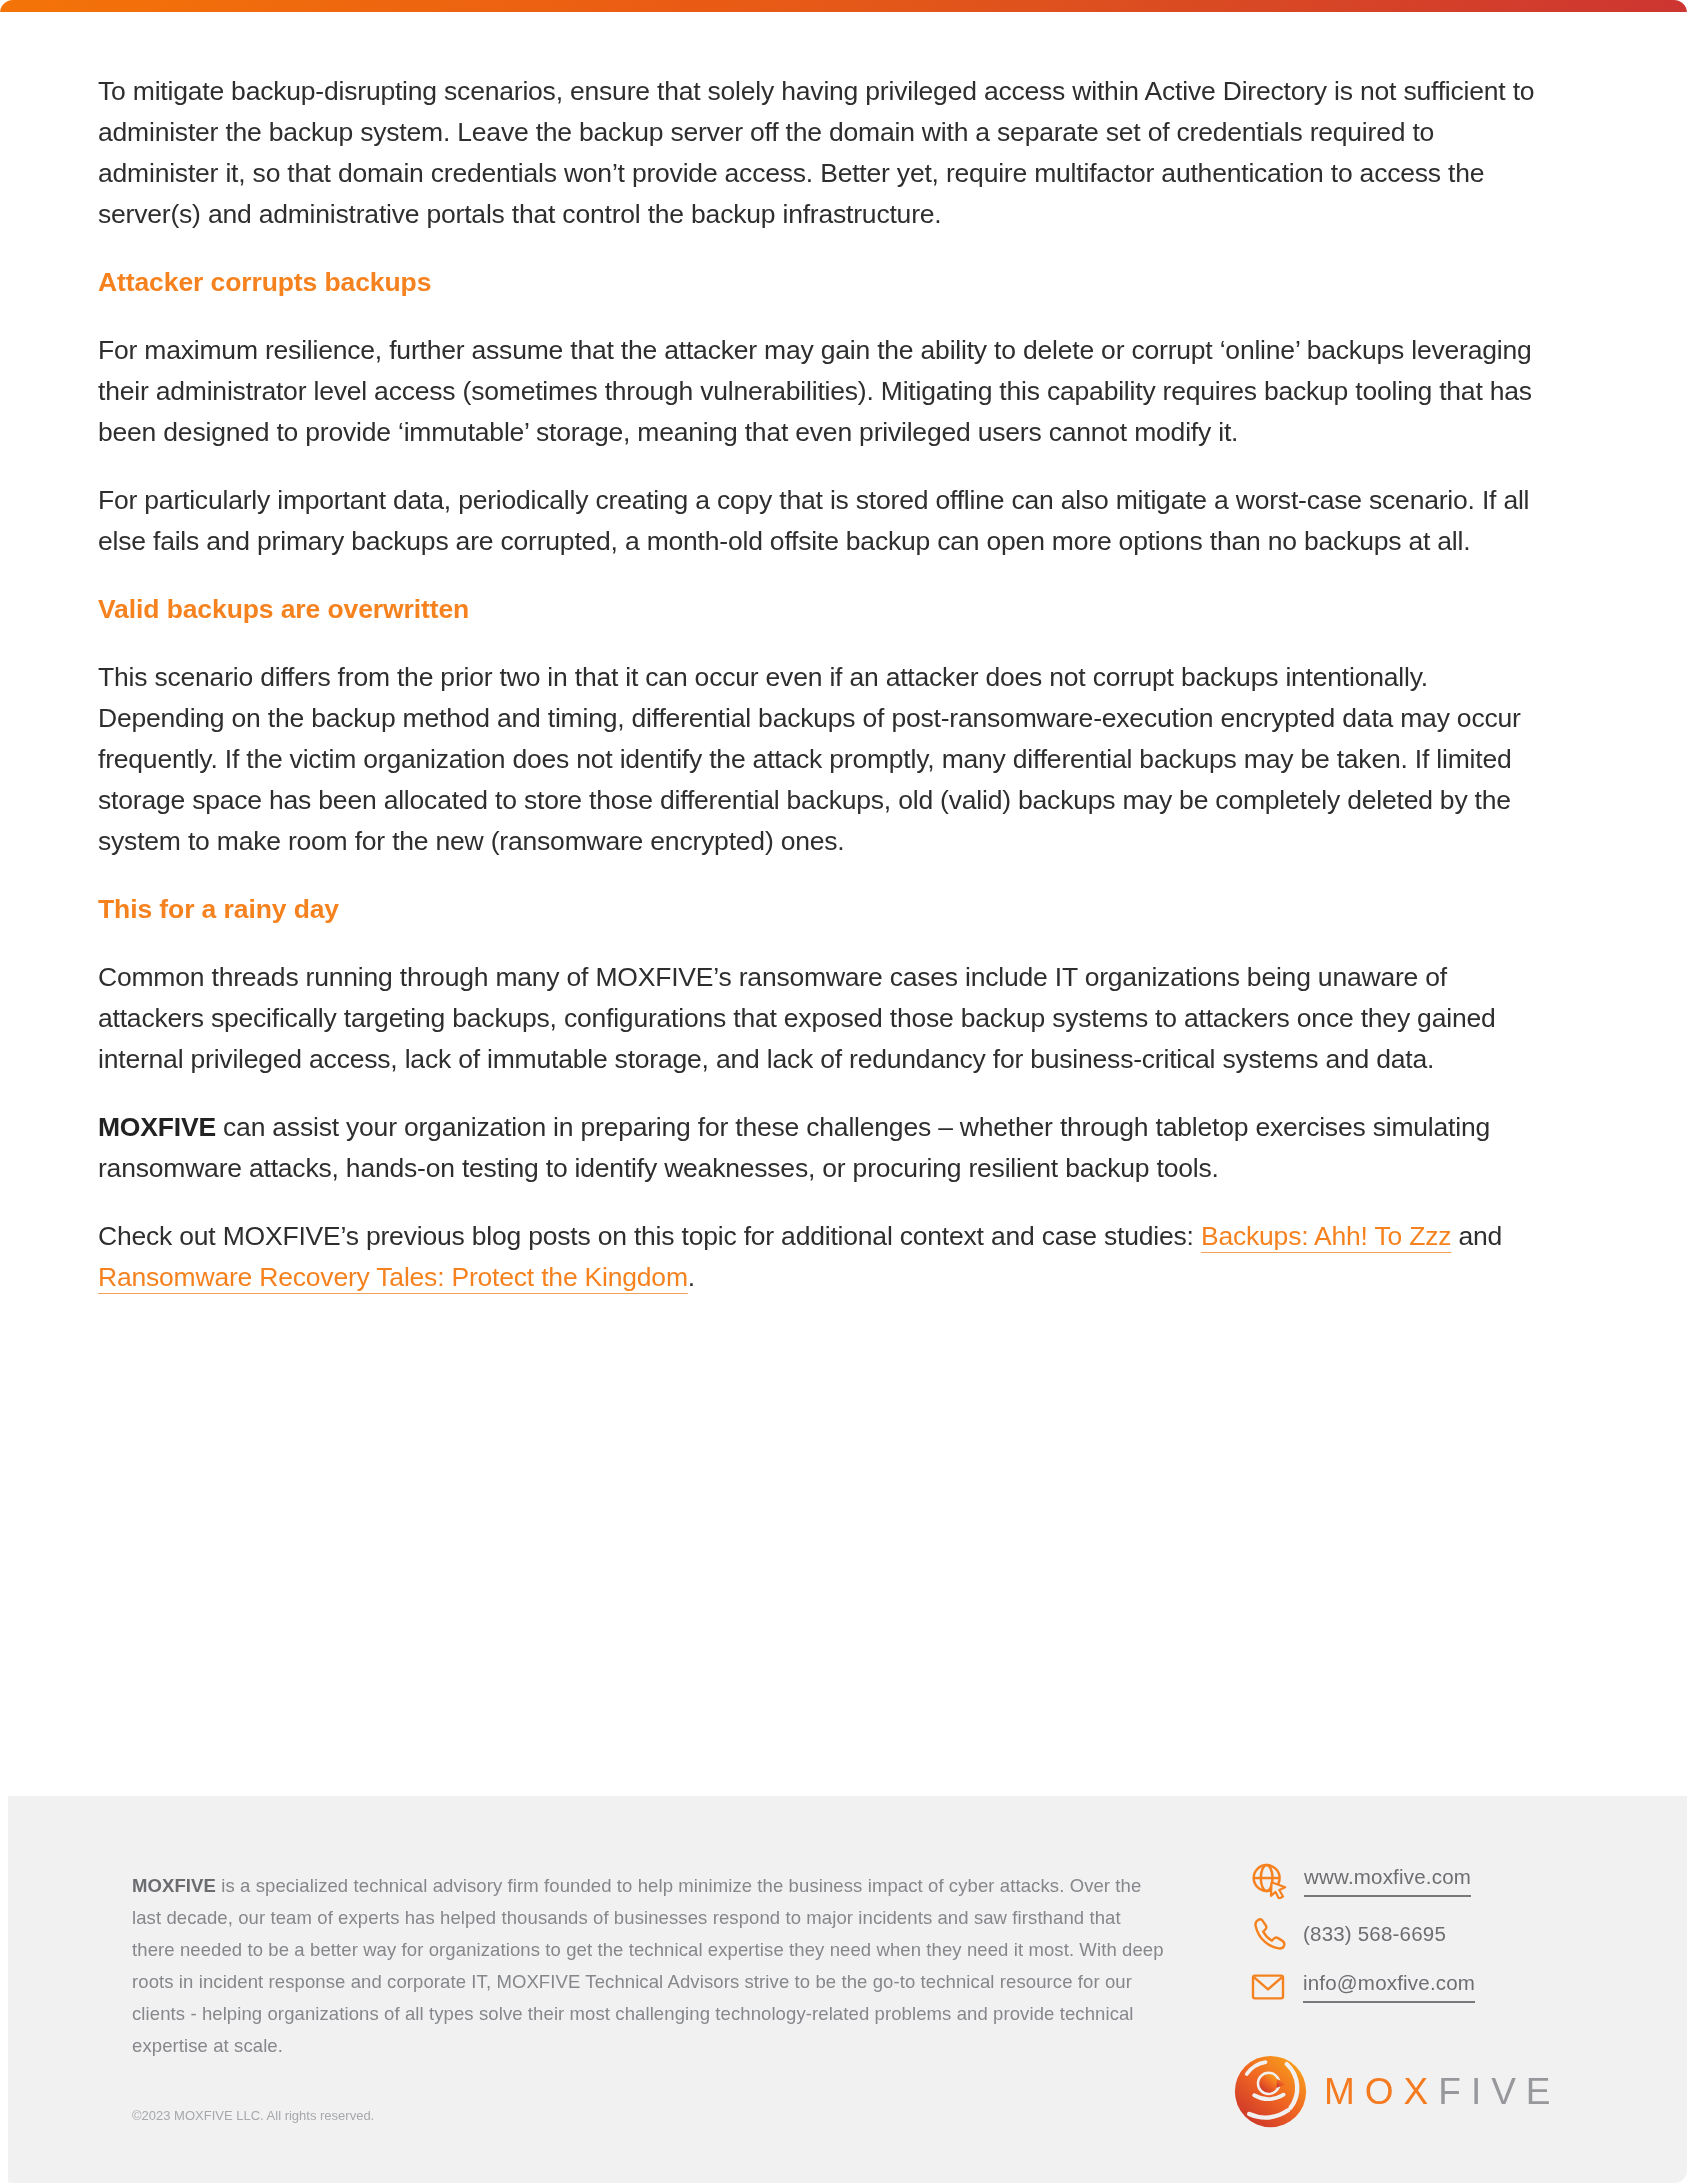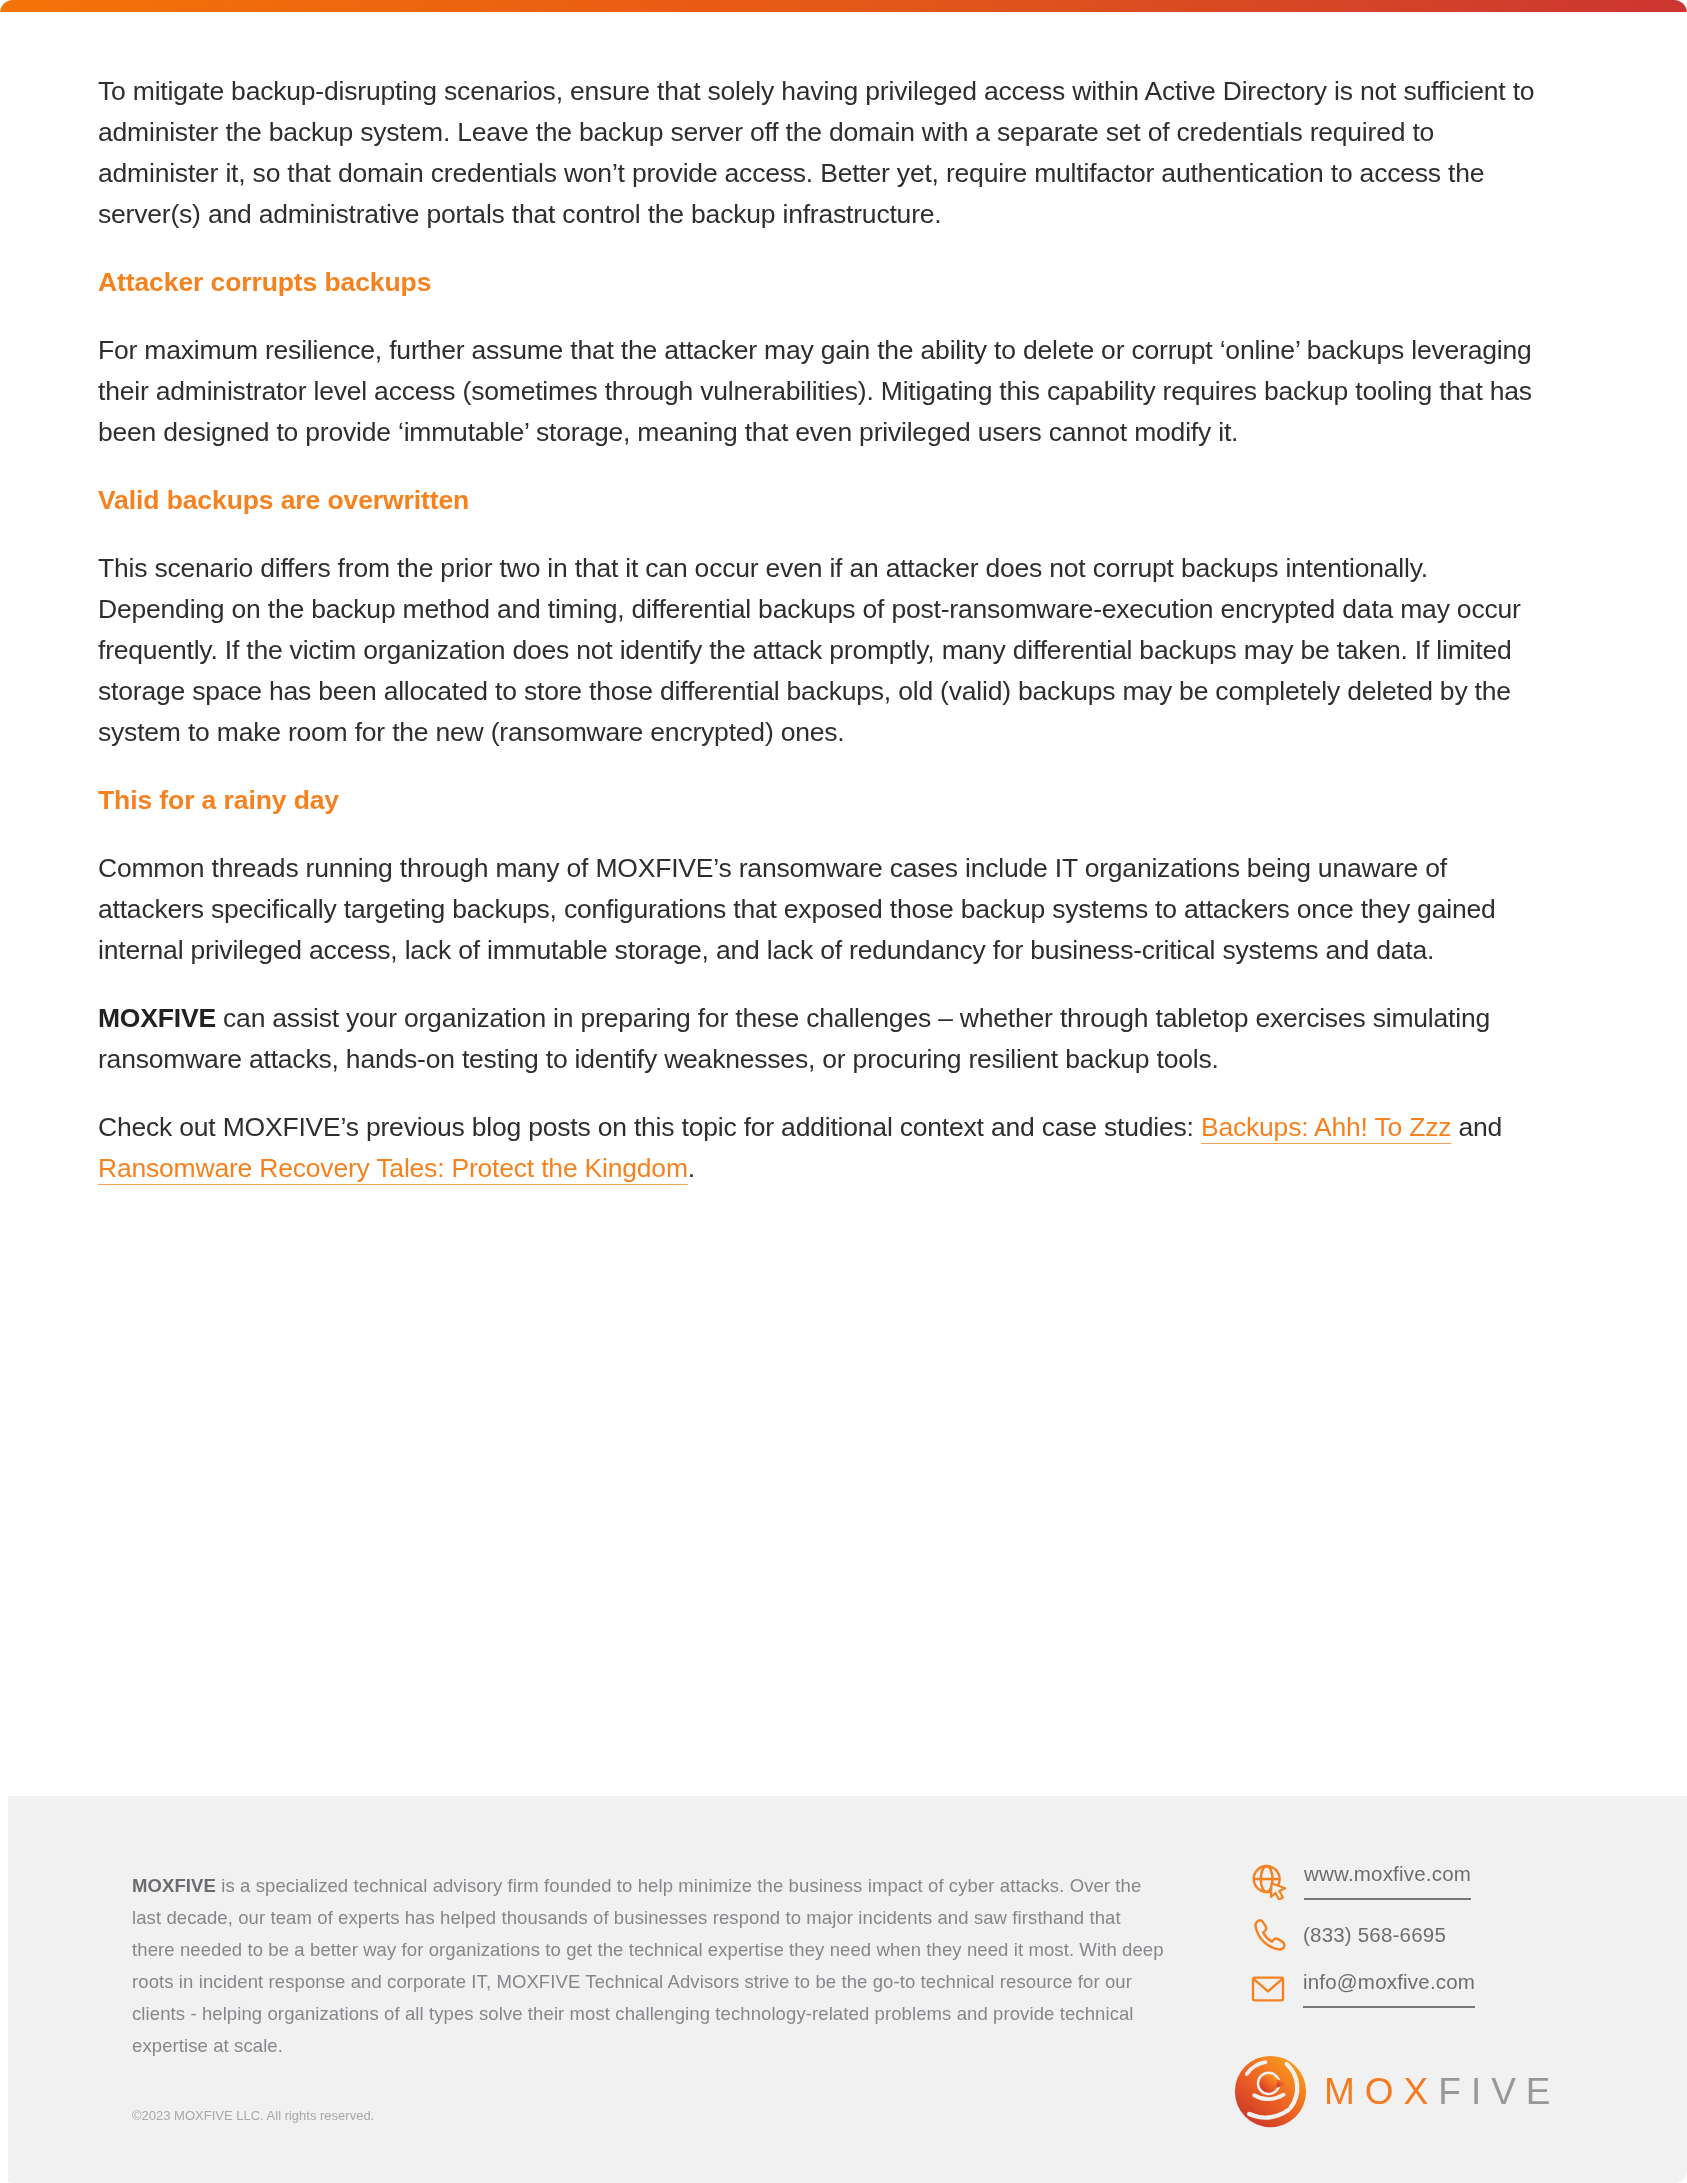--- a/index.html
+++ b/index.html
@@ -51,21 +51,21 @@
   .contacts{
     position:absolute;left:1242px;top:66px;
     display:flex;flex-direction:column;gap:17px;
   }
   .contact-row{display:flex;align-items:center;gap:17px;min-height:36px;}
   .contact-row svg{flex:0 0 auto;}
   .contact-label{
     font-size:20.5px;color:#6d6e71;text-decoration:none;letter-spacing:0.2px;
   }
   .contact-underlined{
-    border-bottom:2px solid #77787b;padding-bottom:12px;cursor:pointer;
+    border-bottom:2px solid #77787b;padding-bottom:6px;cursor:pointer;
   }
   .logo{
     position:absolute;left:1225px;top:258px;
     display:flex;align-items:center;
   }
   .wordmark{
     margin-left:16px;font-size:37px;font-weight:400;
     letter-spacing:10px;color:#f47b20;white-space:nowrap;
   }
   .wordmark .five{color:#97989b;}
@@ -75,20 +75,21 @@
 
 <div class="page">
 
   <div class="topbar"></div>
 
   <main class="content">
     <p>To mitigate backup-disrupting scenarios, ensure that solely having privileged access within Active Directory is not sufficient to administer the backup system. Leave the backup server off the domain with a separate set of credentials required to administer it, so that domain credentials won’t provide access. Better yet, require multifactor authentication to access the server(s) and administrative portals that control the backup infrastructure.</p>
 
     <h2>Attacker corrupts backups</h2>
     <p>For maximum resilience, further assume that the attacker may gain the ability to delete or corrupt ‘online’ backups leveraging their administrator level access (sometimes through vulnerabilities). Mitigating this capability requires backup tooling that has been designed to provide ‘immutable’ storage, meaning that even privileged users cannot modify it.</p>
+    <p>For particularly important data, periodically creating a copy that is stored offline can also mitigate a worst-case scenario. If all else fails and primary backups are corrupted, a month-old offsite backup can open more options than no backups at all.</p>
 
     <h2>Valid backups are overwritten</h2>
     <p>This scenario differs from the prior two in that it can occur even if an attacker does not corrupt backups intentionally. Depending on the backup method and timing, differential backups of post-ransomware-execution encrypted data may occur frequently. If the victim organization does not identify the attack promptly, many differential backups may be taken. If limited storage space has been allocated to store those differential backups, old (valid) backups may be completely deleted by the system to make room for the new (ransomware encrypted) ones.</p>
 
     <h2>This for a rainy day</h2>
     <p>Common threads running through many of MOXFIVE’s ransomware cases include IT organizations being unaware of attackers specifically targeting backups, configurations that exposed those backup systems to attackers once they gained internal privileged access, lack of immutable storage, and lack of redundancy for business-critical systems and data.</p>
     <p>
       <strong>MOXFIVE</strong><span> can assist your organization in preparing for these challenges – whether through tabletop exercises simulating ransomware attacks, hands-on testing to identify weaknesses, or procuring resilient backup tools.</span>
     </p>
     <p>

